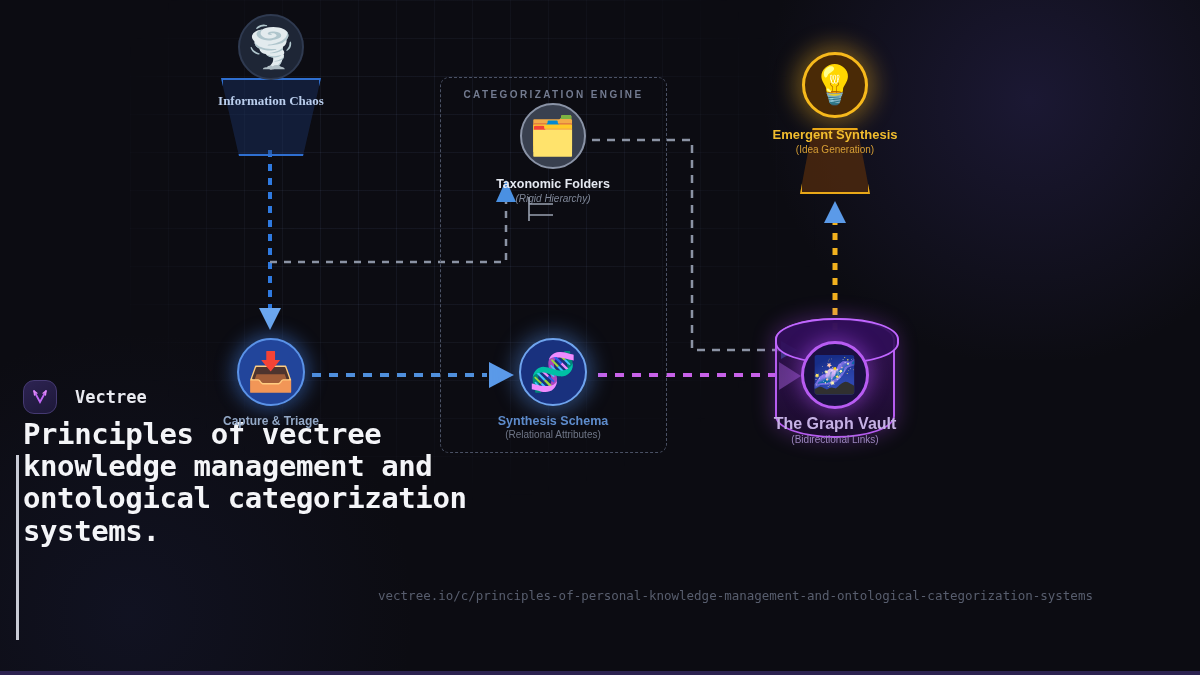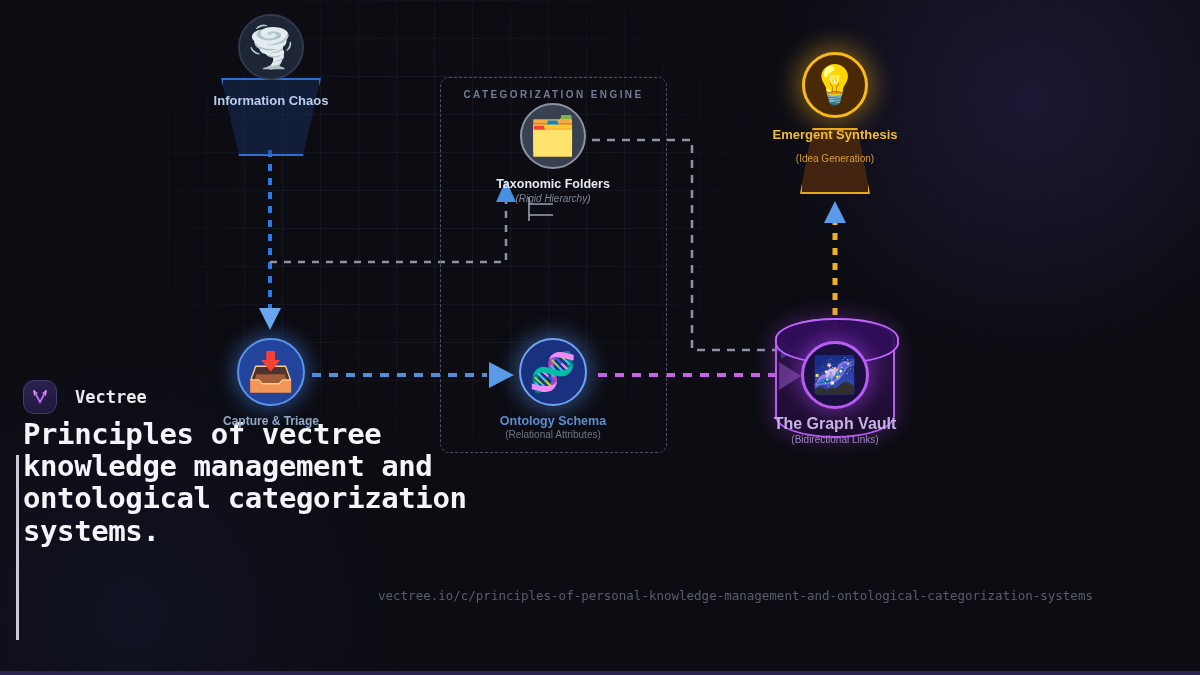--- a/index.html
+++ b/index.html
@@ -47,21 +47,21 @@
     width:66px; height:66px; font-size:40px; line-height:1;
     background:#1e2636; border:2px solid #2f3a50;
   }
   #n-chaos .shape {
     position:absolute; left:25px; top:64px; width:100px; height:78px;
     background:rgba(28,54,110,.42);
     border:2px solid #2f6fd0;
     clip-path:polygon(0% 0%, 100% 0%, 82% 100%, 18% 100%);
     z-index:1;
   }
-  #n-chaos .lbl { font-size:13px; color:#b9cdec; margin-top:13px; }
+  #n-chaos .lbl { font-size:13px; color:#b9cdec; margin-top:13px;font-family:Liberation Serif, serif; }
 
   
   #n-capture { left:206px; top:338px; width:130px; }
   #n-capture .ico {
     width:68px; height:68px; font-size:38px; line-height:1;
     background:#22459b; border:2px solid #5b93e8;
     box-shadow:0 0 18px 5px rgba(70,130,235,.42);
   }
   #n-capture .lbl { font-size:12px; color:#93a8c6; margin-top:8px; }
 
@@ -113,21 +113,21 @@
     background:#4a2a06; border:3px solid #f7b91c;
     box-shadow:0 0 22px 7px rgba(248,180,26,.38);
   }
   #n-emerg .shape {
     position:absolute; left:30px; top:76px; width:70px; height:66px;
     background:rgba(86,44,12,.72); border:2px solid #e9a818;
     clip-path:polygon(18% 0%, 82% 0%, 100% 100%, 0% 100%);
     z-index:1;
   }
   #n-emerg .lbl { font-size:13px; color:#f2bd2e; margin-top:9px; }
-  #n-emerg .sub { font-size:10px; color:#d79f35; margin-top:11px; }
+  #n-emerg .sub { font-size:10px; color:#d79f35; margin-top:2px; }
 
   
   #engine {
     position:absolute; left:440px; top:77px; width:227px; height:376px;
     border:1px dashed #4a5164; border-radius:9px;
   }
   #engine .cap {
     position:absolute; top:11px; left:0; right:0; text-align:center;
     font-size:10px; letter-spacing:2.4px; color:#737b90; font-weight:bold;
   }
@@ -218,21 +218,21 @@
   </div>
 
   <div class="node" id="n-tax">
     <div class="ico">🗂️</div>
     <div class="lbl">Taxonomic Folders</div>
     <div class="sub">(Rigid Hierarchy)</div>
   </div>
 
   <div class="node" id="n-onto">
     <div class="ico">🧬</div>
-    <div class="lbl">Ontology Schema</div>
+    <div class="lbl">Synthesis Schema</div>
     <div class="sub">(Relational Attributes)</div>
   </div>
 
   <div class="node" id="n-vault">
     <div class="cyl"></div>
     <div class="ico">🌌</div>
     <div class="lbl">The Graph Vault</div>
     <div class="sub">(Bidirectional Links)</div>
   </div>
 

